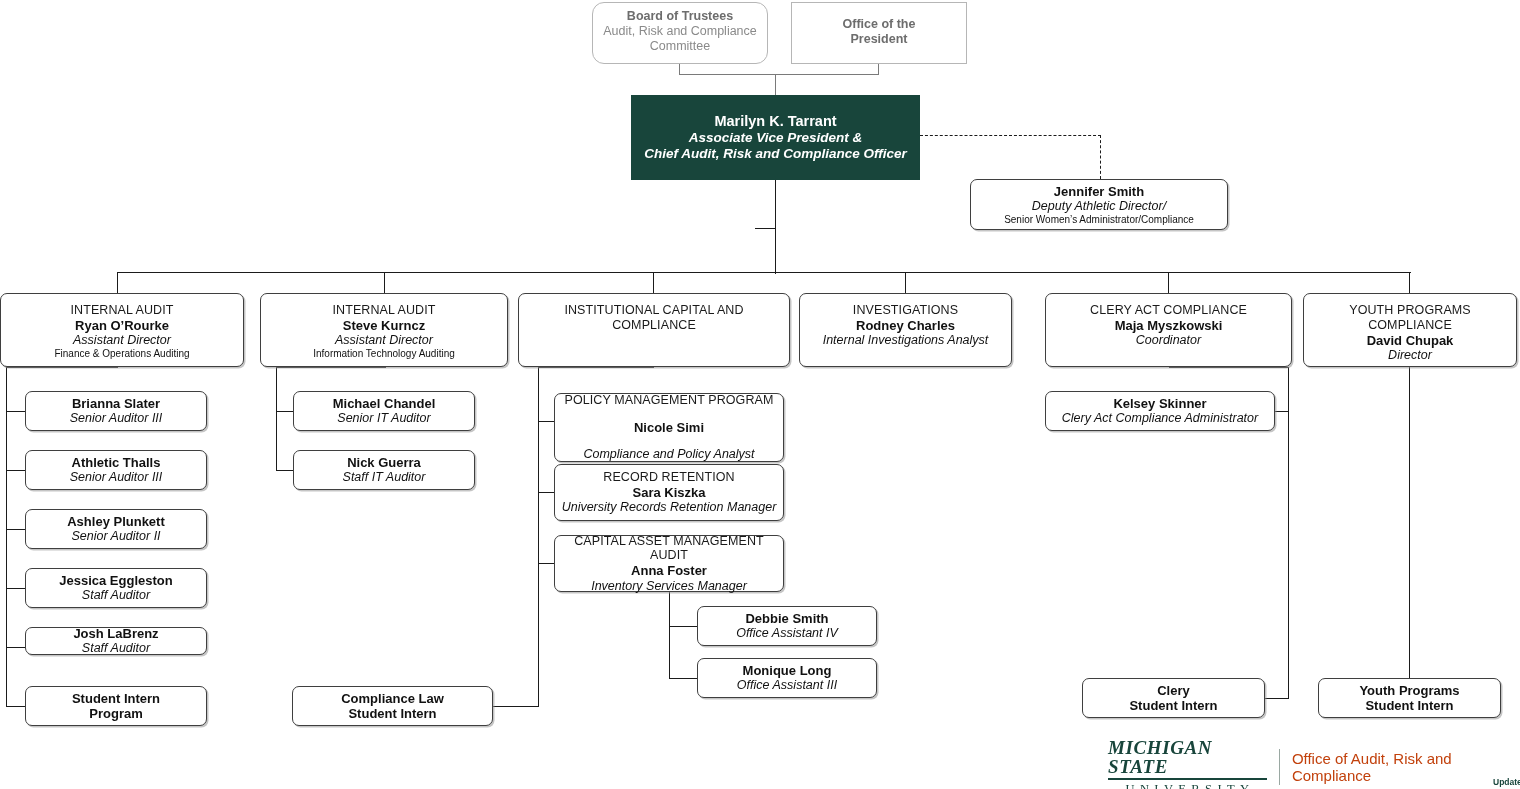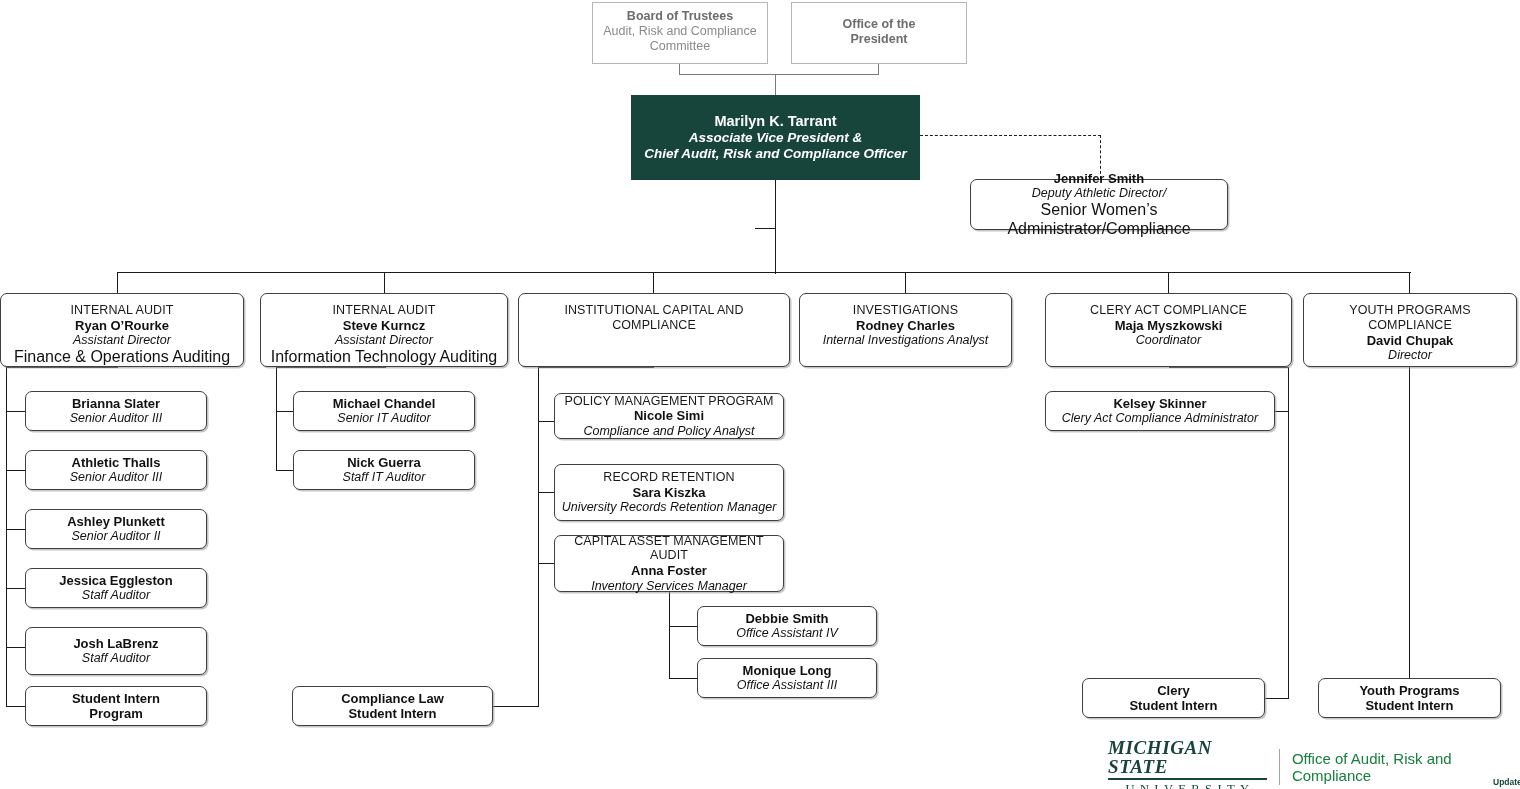--- a/index.html
+++ b/index.html
@@ -14,21 +14,21 @@
   .box{
     position:absolute;box-sizing:border-box;
     border:1px solid #3f3f3f;border-radius:7px;background:#ffffff;
     box-shadow:1.5px 1.5px 0 rgba(150,150,150,.55);
     display:flex;flex-direction:column;align-items:center;justify-content:center;
     text-align:center;line-height:1.18;padding:2px 4px;
   }
   .box .dept{font-size:12.5px;font-weight:400;color:#1a1a1a;letter-spacing:.1px;}
   .box .nm{font-size:13px;font-weight:700;color:#111;}
   .box .ttl{font-size:12.5px;font-style:italic;color:#111;}
-  .box .plain{font-size:16px;color:#111;}
+  .box .plain{font-size:10px;color:#111;}
 
   
   .box.top{
     border:1px solid #b6b6b6;border-radius:0;box-shadow:none;
     justify-content:flex-start;padding-top:6px;
   }
   .box.top .nm{color:#6d6d6d;font-size:12.5px;font-weight:700;}
   .box.top .plain{color:#8a8a8a;font-size:12.5px;}
 
   
@@ -51,21 +51,21 @@
   .dash-v{position:absolute;width:0;border-left:1.6px dashed #1b1b1b;}
 
   
   #footer{position:absolute;left:1108px;top:738px;display:flex;align-items:center;}
   .msu-lock{display:flex;flex-direction:column;align-items:center;color:#18453b;}
   .msu-top{font-family:"Liberation Serif", serif;font-weight:700;font-size:19px;
            letter-spacing:.6px;line-height:1;padding-bottom:2px;border-bottom:2px solid #18453b;font-style:italic;}
   .msu-bot{font-family:"Liberation Serif", serif;font-size:12.5px;letter-spacing:5.4px;
            line-height:1;padding-top:3px;padding-left:5px;}
   .msu-rule{width:1px;height:36px;background:#9aa8a2;margin:0 12px;}
-  .msu-office{font-size:15px;color:#15803d;}
+  .msu-office{font-size:15px;color:#c2410c;}
   #updated{position:absolute;left:1446px;top:777px;font-size:8.5px;font-weight:700;color:#18453b;padding-left:47px;}
 </style>
 </head>
 <body>
 
 <div id="canvas">
 
   <div class="ln v gray" style="left:679px;top:64px;height:11px;"></div>
   <div class="ln v gray" style="left:878px;top:64px;height:11px;"></div>
   <div class="ln h gray" style="left:679px;top:74px;width:200px;"></div>
@@ -112,21 +112,21 @@
   <div class="ln h" style="left:669px;top:626px;width:29px;"></div>
   <div class="ln h" style="left:669px;top:678px;width:29px;"></div>
 
   <div class="ln v" style="left:1288px;top:367px;height:331px;"></div>
   <div class="ln h" style="left:1169px;top:367px;width:120px;"></div>
   <div class="ln h" style="left:1275px;top:411px;width:14px;"></div>
   <div class="ln h" style="left:1265px;top:698px;width:24px;"></div>
 
   <div class="ln v" style="left:1409px;top:367px;height:313px;"></div>
 
-  <div class="box top" style="left:592px;top:2px;width:176px;height:62px;">
+  <div class="box top" style="left:592px;top:2px;width:176px;height:62px;border-radius:12px;">
     <div class="nm">Board of Trustees</div>
     <div class="plain">Audit, Risk and Compliance</div>
     <div class="plain">Committee</div>
   </div>
 
   <div class="box top" style="left:791px;top:2px;width:176px;height:62px;justify-content:center;padding-top:0;">
     <div class="nm">Office of the</div>
     <div class="nm">President</div>
   </div>
 
@@ -188,39 +188,39 @@
     <div class="ttl">Senior Auditor III</div>
   </div>
   <div class="box" style="left:25px;top:509px;width:182px;height:40px;">
     <div class="nm">Ashley Plunkett</div>
     <div class="ttl">Senior Auditor II</div>
   </div>
   <div class="box" style="left:25px;top:568px;width:182px;height:40px;">
     <div class="nm">Jessica Eggleston</div>
     <div class="ttl">Staff Auditor</div>
   </div>
-  <div class="box" style="left:25px;top:627px;width:182px;height:48px;justify-content:center;">
+  <div class="box" style="left:25px;top:627px;width:182px;height:28px;justify-content:center;">
     <div class="nm">Josh LaBrenz</div>
     <div class="ttl">Staff Auditor</div>
   </div>
   <div class="box" style="left:25px;top:686px;width:182px;height:40px;">
     <div class="nm">Student Intern</div>
     <div class="nm">Program</div>
   </div>
 
   <div class="box" style="left:293px;top:391px;width:182px;height:40px;">
     <div class="nm">Michael Chandel</div>
     <div class="ttl">Senior IT Auditor</div>
   </div>
   <div class="box" style="left:293px;top:450px;width:182px;height:40px;">
     <div class="nm">Nick Guerra</div>
     <div class="ttl">Staff IT Auditor</div>
   </div>
 
-  <div class="box" style="left:554px;top:393px;width:230px;height:46px;">
+  <div class="box" style="left:554px;top:393px;width:230px;height:69px;gap:12px;">
     <div class="dept">POLICY MANAGEMENT PROGRAM</div>
     <div class="nm">Nicole Simi</div>
     <div class="ttl">Compliance and Policy Analyst</div>
   </div>
   <div class="box" style="left:554px;top:464px;width:230px;height:57px;">
     <div class="dept">RECORD RETENTION</div>
     <div class="nm">Sara Kiszka</div>
     <div class="ttl">University Records Retention Manager</div>
   </div>
   <div class="box" style="left:554px;top:535px;width:230px;height:57px;">

